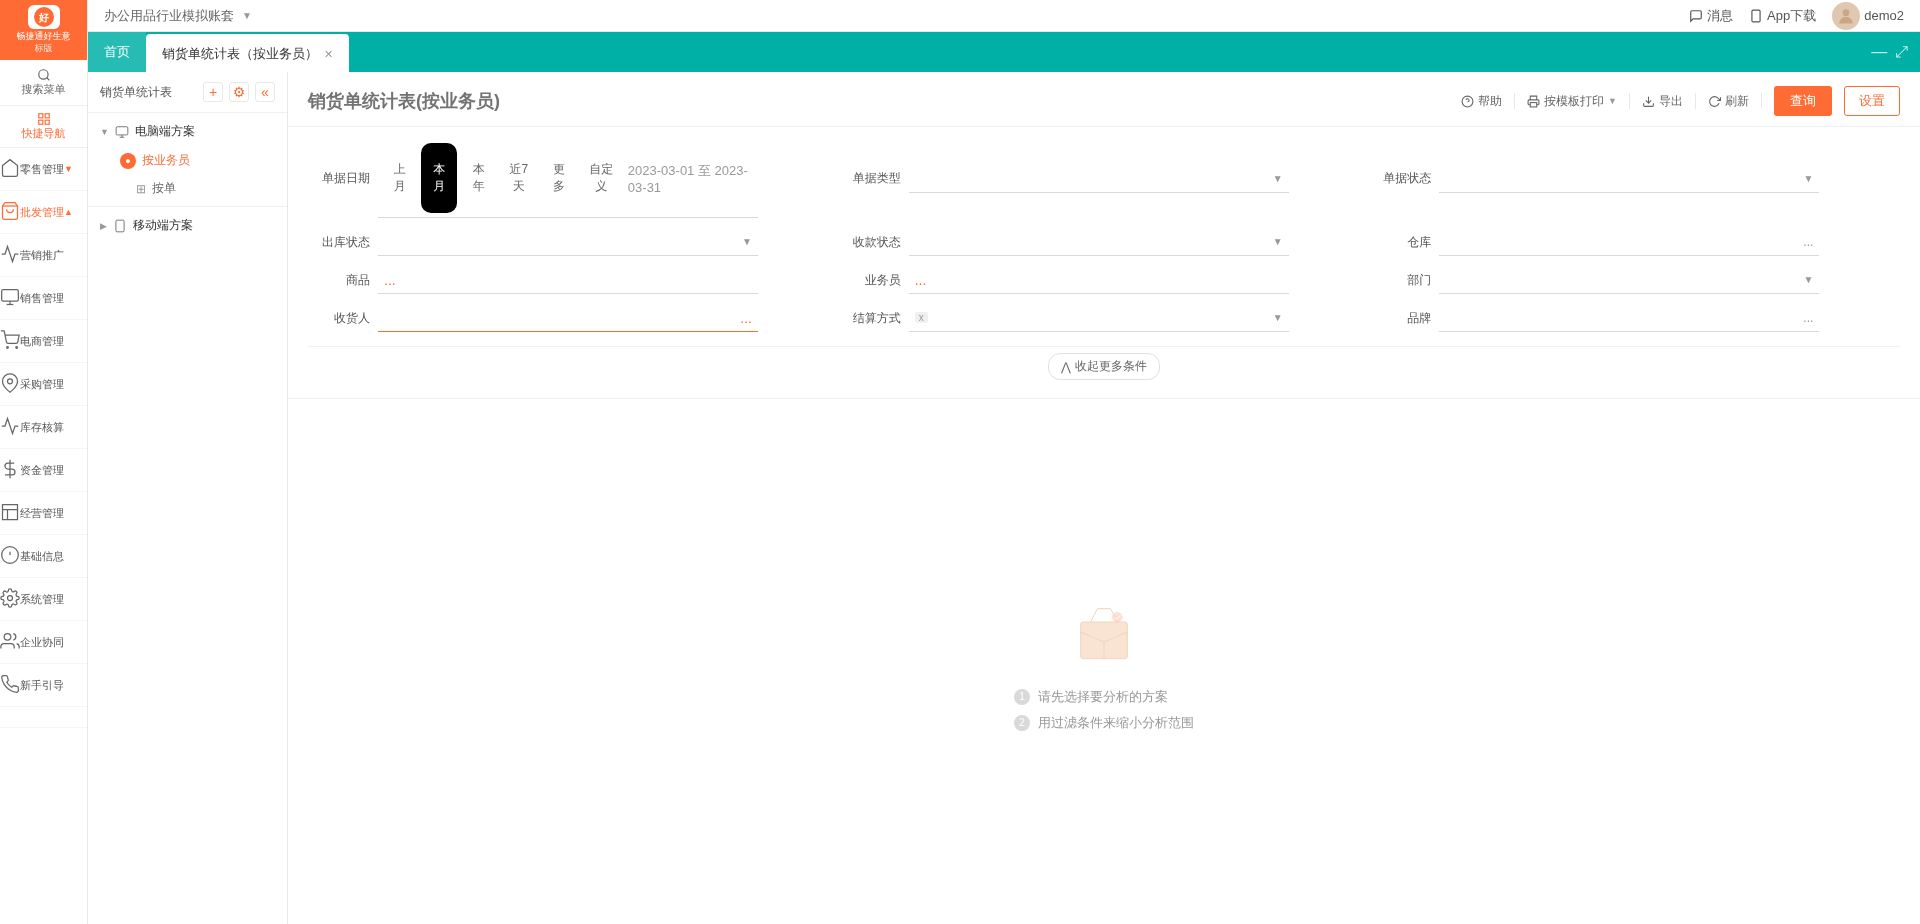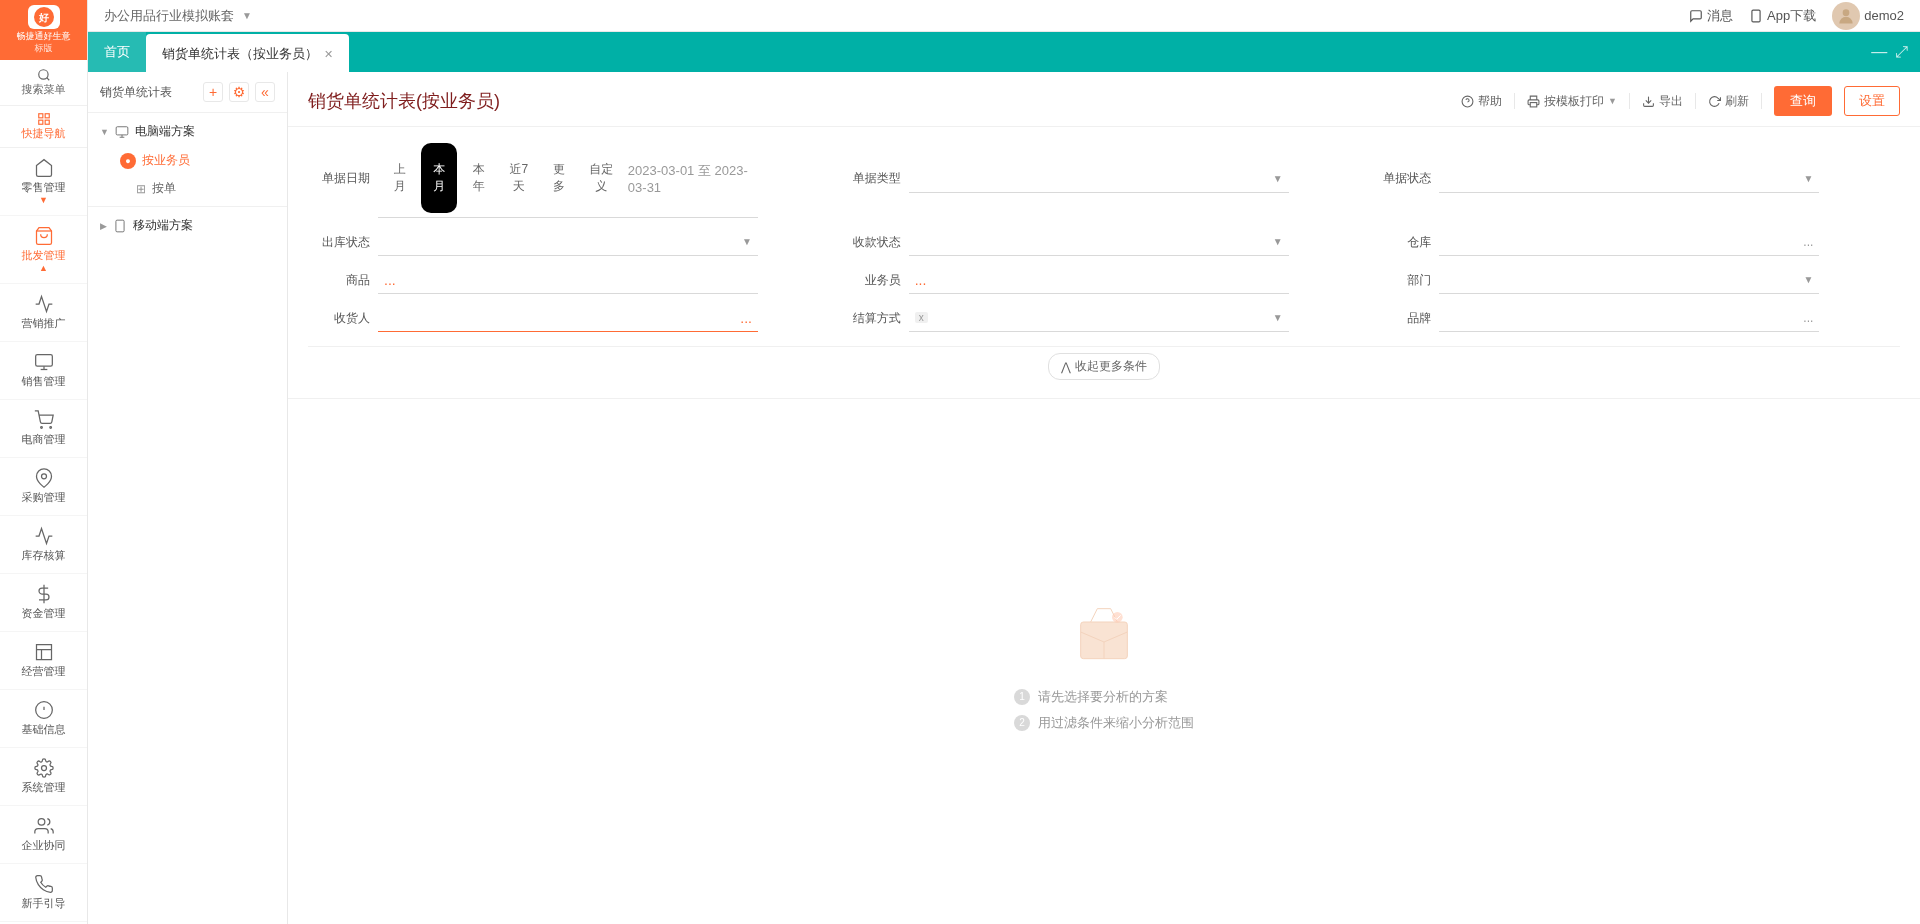--- a/index.html
+++ b/index.html
@@ -61,21 +61,21 @@
       color: #ff6b35;
       font-size: 11px;
       border-bottom: 1px solid #f0f0f0;
       cursor: pointer;
     }
 
     .sidebar-item {
       width: 100%;
       padding: 10px 0;
       display: flex;
-      flex-direction: column;
+      flex-direction: row;
       align-items: center;
       color: #555;
       font-size: 11px;
       cursor: pointer;
       border-bottom: 1px solid #f5f5f5;
       position: relative;
     }
     .sidebar-item.active { color: #ff6b35; }
     .sidebar-item .item-icon { width: 20px; height: 20px; margin-bottom: 2px; }
     .sidebar-item .expand-arrow { font-size: 9px; color: #ff6b35; }
@@ -254,22 +254,22 @@
     
     .page-title-bar {
       padding: 14px 20px 10px;
       display: flex;
       align-items: center;
       justify-content: space-between;
       border-bottom: 1px solid #f0f0f0;
     }
     .page-title {
       font-size: 18px;
-      font-weight: 400;
-      color: #7f1d1d;
+      font-weight: 700;
+      color: #737373;
     }
     .page-actions {
       display: flex;
       align-items: center;
       gap: 12px;
     }
     .page-action-btn {
       display: flex;
       align-items: center;
       gap: 4px;

